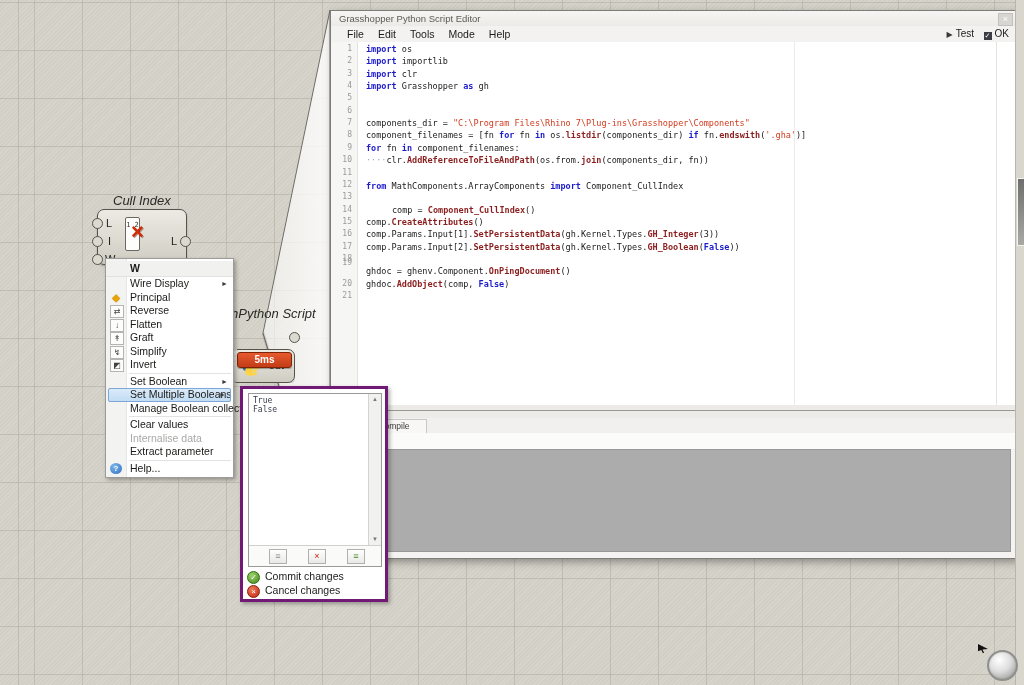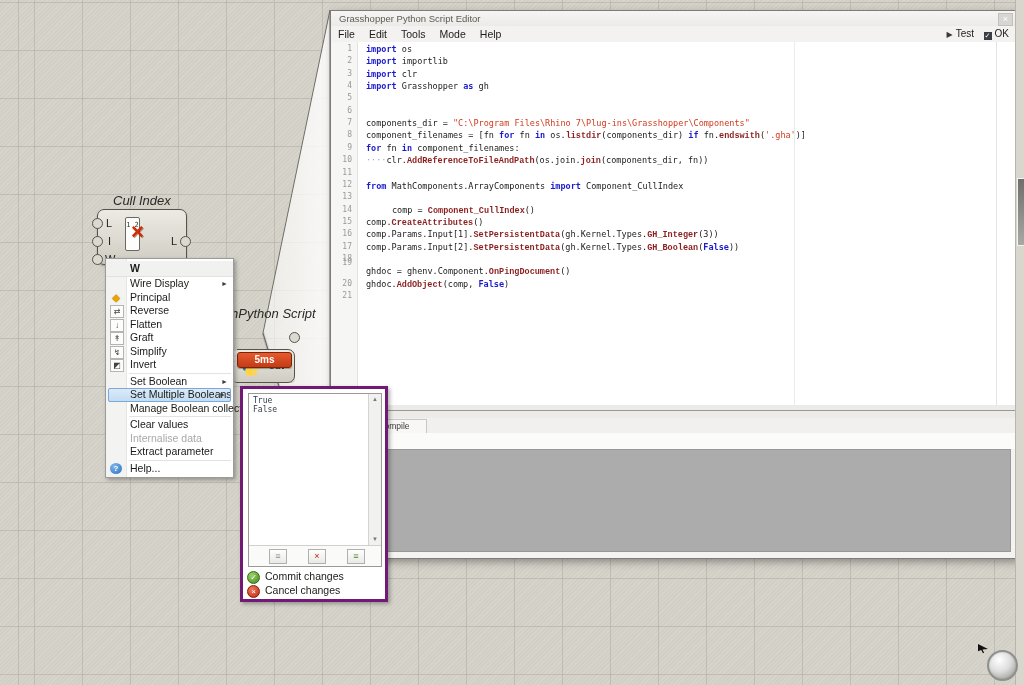--- a/index.html
+++ b/index.html
@@ -35,36 +35,36 @@
        box-shadow:0 1px 1px rgba(0,0,0,.3);}
   
   .win{left:330px;top:10px;width:685px;height:547px;background:#f4f3f1;border:1px solid #7e7c78;
        box-shadow:2px 3px 8px rgba(0,0,0,.35);z-index:3;}
   .titlebar{position:absolute;left:0;top:0;right:0;height:15px;background:linear-gradient(#f6f5f3,#eceae7);
        border-bottom:1px solid #dddbd7;}
   .title-text{position:absolute;left:8px;top:2px;font-size:9.5px;color:#5c5a56;}
   .close-btn{position:absolute;right:3px;top:2px;width:13px;height:11px;background:#d8d6d2;
        color:#fff;font-size:9px;line-height:10px;text-align:center;border:1px solid #c3c1bd;}
   .menubar{position:absolute;left:0;top:15px;right:0;height:16px;background:#f3f2f0;
-       border-bottom:1px solid #d9d7d3;font-size:10.5px;color:#1c1c1a;}
+       border-bottom:1px solid #d9d7d3;font-size:10.5px;color:#1c1c1a;padding-left:9px;}
   .mb-item{display:inline-block;padding:2px 7px 0 7px;}
   .mb-right{position:absolute;top:2px;font-size:10px;color:#1c1c1a;}
   .glyph-play{font-size:8px;color:#3a3a38;margin-right:3px;}
   .ok-box{display:inline-block;width:8px;height:8px;background:#3c3c44;color:#fff;font-size:7px;
        line-height:8px;text-align:center;margin-right:3px;vertical-align:-1px;}
   .code-area{position:absolute;left:0;top:31px;right:0;height:363px;background:#fff;
        border-bottom:1px solid #b9b7b3;overflow:hidden;}
   .gutter{position:absolute;left:0;top:0;width:26px;height:100%;background:#f6f6f4;border-right:1px solid #e2e2e0;}
   .gut-num{position:absolute;right:5px;font-size:8px;color:#9a9a98;font-family:"DejaVu Sans Mono",monospace;}
   .ruler{position:absolute;left:463px;top:0;width:1px;height:100%;background:#ebebe9;}
   .track-line{position:absolute;left:665px;top:0;width:1px;height:100%;background:#e3e3e1;}
   .code-line{position:absolute;left:35px;white-space:pre;font-family:"DejaVu Sans Mono",monospace;
        font-size:8.5px;line-height:11px;color:#1a1a1a;}
   .tok-k{color:#1c1ccd;font-weight:bold;}
-  .tok-m{color:#8b1e1e;font-weight:bold;font-family:Liberation Mono, monospace;}
+  .tok-m{color:#8b1e1e;font-weight:bold;}
   .tok-s{color:#d23a1e;}
   .tok-w{color:#9aa7c7;}
   .splitter{position:absolute;left:0;top:394px;right:0;height:13px;background:#ecebe8;}
   .splitter::after{content:"";position:absolute;left:0;top:5px;right:0;height:1px;background:#9a9894;}
   .tabstrip{position:absolute;left:0;top:407px;right:0;height:15px;background:#f1f0ee;border-bottom:1px solid #cfcfcd;}
   .tab{position:absolute;left:30px;top:1px;width:64px;height:13px;background:#f8f7f5;border:1px solid #c8c8c6;
        border-bottom:none;font-size:8.5px;color:#3a3a38;text-align:center;line-height:13px;}
   .outrow{position:absolute;left:0;top:422px;right:0;height:16px;background:#fbfbfa;}
   .console{position:absolute;left:6px;top:438px;width:672px;height:101px;background:#acacac;border:1px solid #989896;}
   
@@ -198,21 +198,21 @@
       <div>
           <div class="code-line" style="top: 2px;"><span class="tok-k">import</span><span class="tok-n"> os</span></div>
           <div class="code-line" style="top: 14.35px;"><span class="tok-k">import</span><span class="tok-n"> importlib</span></div>
           <div class="code-line" style="top: 26.7px;"><span class="tok-k">import</span><span class="tok-n"> clr</span></div>
           <div class="code-line" style="top: 39.05px;"><span class="tok-k">import</span><span class="tok-n"> Grasshopper </span><span class="tok-k">as</span><span class="tok-n"> gh</span></div>
           <div class="code-line" style="top: 51.4px;"></div>
           <div class="code-line" style="top: 63.75px;"></div>
           <div class="code-line" style="top: 76.1px;"><span class="tok-n">components_dir = </span><span class="tok-s">"C:\Program Files\Rhino 7\Plug-ins\Grasshopper\Components"</span></div>
           <div class="code-line" style="top: 88.45px;"><span class="tok-n">component_filenames = [fn </span><span class="tok-k">for</span><span class="tok-n"> fn </span><span class="tok-k">in</span><span class="tok-n"> os.</span><span class="tok-m">listdir</span><span class="tok-n">(components_dir) </span><span class="tok-k">if</span><span class="tok-n"> fn.</span><span class="tok-m">endswith</span><span class="tok-n">(</span><span class="tok-s">'.gha'</span><span class="tok-n">)]</span></div>
           <div class="code-line" style="top: 100.8px;"><span class="tok-k">for</span><span class="tok-n"> fn </span><span class="tok-k">in</span><span class="tok-n"> component_filenames:</span></div>
-          <div class="code-line" style="top: 113.15px;"><span class="tok-w">····</span><span class="tok-n">clr.</span><span class="tok-m">AddReferenceToFileAndPath</span><span class="tok-n">(os.join.</span><span class="tok-m">join</span><span class="tok-n">(components_dir, fn))</span></div>
+          <div class="code-line" style="top: 113.15px;"><span class="tok-w">····</span><span class="tok-n">clr.</span><span class="tok-m">AddReferenceToFileAndPath</span><span class="tok-n">(os.from.</span><span class="tok-m">join</span><span class="tok-n">(components_dir, fn))</span></div>
           <div class="code-line" style="top: 125.5px;"></div>
           <div class="code-line" style="top: 139px;"><span class="tok-k">from</span><span class="tok-n"> MathComponents.ArrayComponents </span><span class="tok-k">import</span><span class="tok-n"> Component_CullIndex</span></div>
           <div class="code-line" style="top: 150.2px;"></div>
           <div class="code-line" style="top: 162.55px; margin-left: 26px;"><span class="tok-n">comp = </span><span class="tok-m">Component_CullIndex</span><span class="tok-n">()</span></div>
           <div class="code-line" style="top: 174.9px;"><span class="tok-n">comp.</span><span class="tok-m">CreateAttributes</span><span class="tok-n">()</span></div>
           <div class="code-line" style="top: 187.25px;"><span class="tok-n">comp.Params.Input[1].</span><span class="tok-m">SetPersistentData</span><span class="tok-n">(gh.Kernel.Types.</span><span class="tok-m">GH_Integer</span><span class="tok-n">(3))</span></div>
           <div class="code-line" style="top: 199.6px;"><span class="tok-n">comp.Params.Input[2].</span><span class="tok-m">SetPersistentData</span><span class="tok-n">(gh.Kernel.Types.</span><span class="tok-m">GH_Boolean</span><span class="tok-n">(</span><span class="tok-k">False</span><span class="tok-n">))</span></div>
           <div class="code-line" style="top: 211.95px;"></div>
           <div class="code-line" style="top: 224.3px;"><span class="tok-n">ghdoc = ghenv.Component.</span><span class="tok-m">OnPingDocument</span><span class="tok-n">()</span></div>
           <div class="code-line" style="top: 236.65px;"><span class="tok-n">ghdoc.</span><span class="tok-m">AddObject</span><span class="tok-n">(comp, </span><span class="tok-k">False</span><span class="tok-n">)</span></div>

